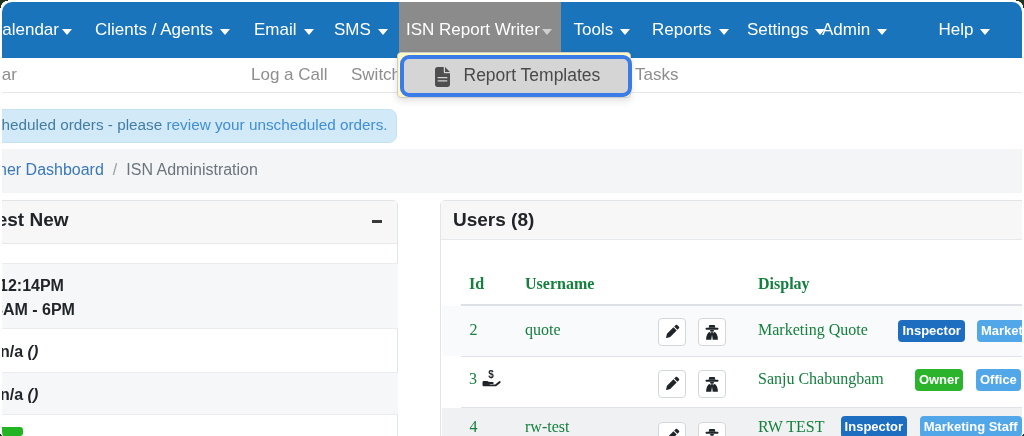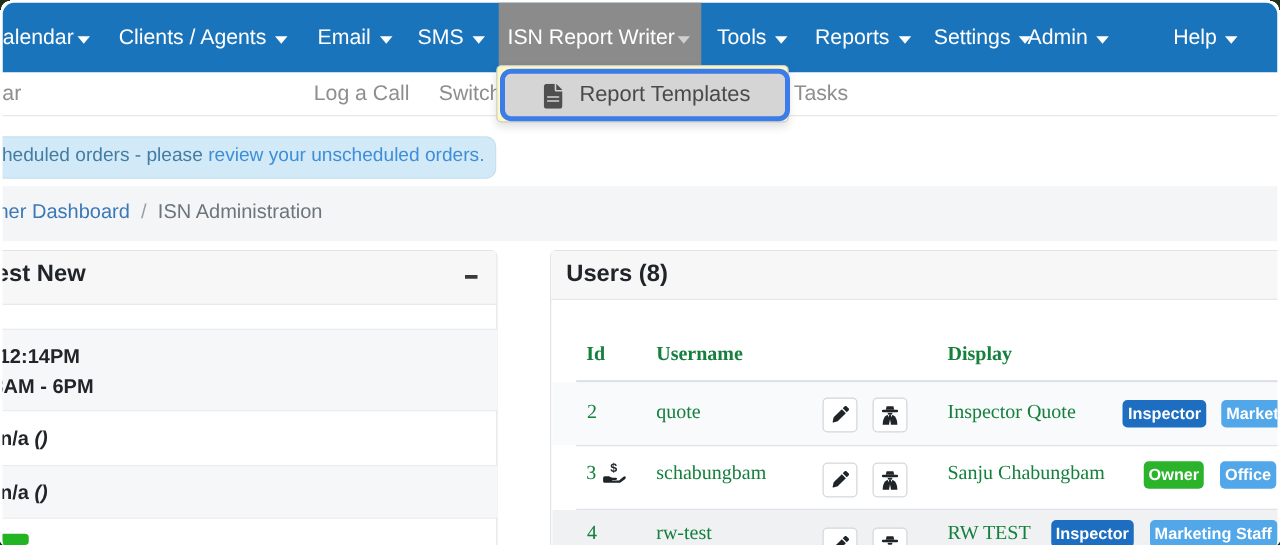--- a/index.html
+++ b/index.html
@@ -140,31 +140,30 @@
     <div class="btn" style="left:257px; top:117.5px;">
         <svg width="16" height="16" viewBox="0 0 16 16">
           <path fill="#1f2428" d="M5.3 0.9 H10.7 L11.4 3.7 H4.6 Z"></path>
           <rect x="1.5" y="3.7" width="13" height="2.1" rx="1" fill="#1f2428"></rect>
           <path fill="#1f2428" d="M5.9 6.1 H10.1 L9.3 7.8 H6.7 Z"></path>
           <path fill="#1f2428" d="M2.1 15.7 Q2.1 9.3 6 7.7 L7.6 10.7 L7.3 15.7 Z"></path>
           <path fill="#1f2428" d="M13.9 15.7 Q13.9 9.3 10 7.7 L8.4 10.7 L8.7 15.7 Z"></path>
           <path fill="#1f2428" d="M7.3 8 L8.7 8 L9.1 10 L8 14.4 L6.9 10 Z"></path>
         </svg>
       </div>
-    <div class="cell" style="left:317px; top:120px;">Inspector Quote</div>
+    <div class="cell" style="left:317px; top:120px;">Marketing Quote</div>
     <div class="badge b-blue" style="left:457.4px; top:119.5px;">Inspector</div>
     <div class="badge b-lblue" style="left:536px; top:119.5px;">Marketing Staff</div>
     <div class="abs" style="left:20px; top:155.5px; width:580px; height:1px; background:#dfe3e7;"></div>
 
     <div class="cell" style="left:28px; top:169.5px;">3</div>
     <div class="abs" style="left:41px; top:168px;"><svg width="19" height="18" viewBox="0 0 19 18">
           <text x="6.3" y="8.6" font-size="10" font-weight="bold" fill="#1f2428" font-family="Liberation Sans">$</text>
           <path fill="#1f2428" d="M0.5 16 V13.2 Q0.5 12 1.8 12 H5.2 Q6.8 13.1 8.2 13.1 H10.6 Q11.7 13.1 11.7 14 Q11.7 14.9 10.6 14.9 H7.6 L7.9 15.4 H13.2 L16.8 12.4 Q18.3 11.2 18.6 12.9 Q18.7 13.6 17.9 14.3 L14.4 16.9 Q13.9 17.2 13.3 17.2 H1.7 Q0.5 17.2 0.5 16 Z"></path>
         </svg></div>
-    <div class="cell" style="left:84px; top:169.5px;">schabungbam</div>
     <div class="btn" style="left:216.5px; top:169px;">
         <svg width="16" height="16" viewBox="0 0 512 512">
           <path fill="#1f2428" d="M421 32l59 59c12 12 12 32 0 44l-51 51-103-103 51-51c12-12 32-12 44 0zM94 315L303 106l103 103L197 418l-112 29a14 14 0 0 1-17-17l26-115zm23 8l72 72-95 24 23-96z"></path>
         </svg>
       </div>
     <div class="btn" style="left:257px; top:169px;">
         <svg width="16" height="16" viewBox="0 0 16 16">
           <path fill="#1f2428" d="M5.3 0.9 H10.7 L11.4 3.7 H4.6 Z"></path>
           <rect x="1.5" y="3.7" width="13" height="2.1" rx="1" fill="#1f2428"></rect>
           <path fill="#1f2428" d="M5.9 6.1 H10.1 L9.3 7.8 H6.7 Z"></path>

